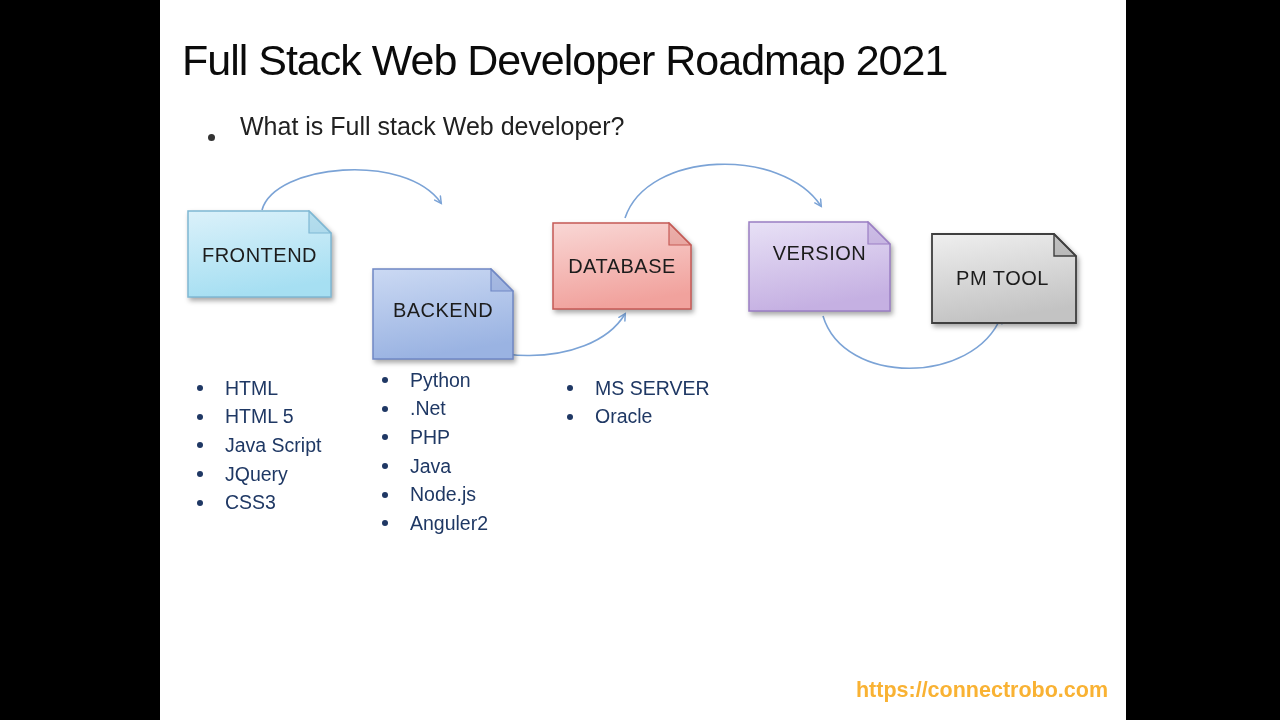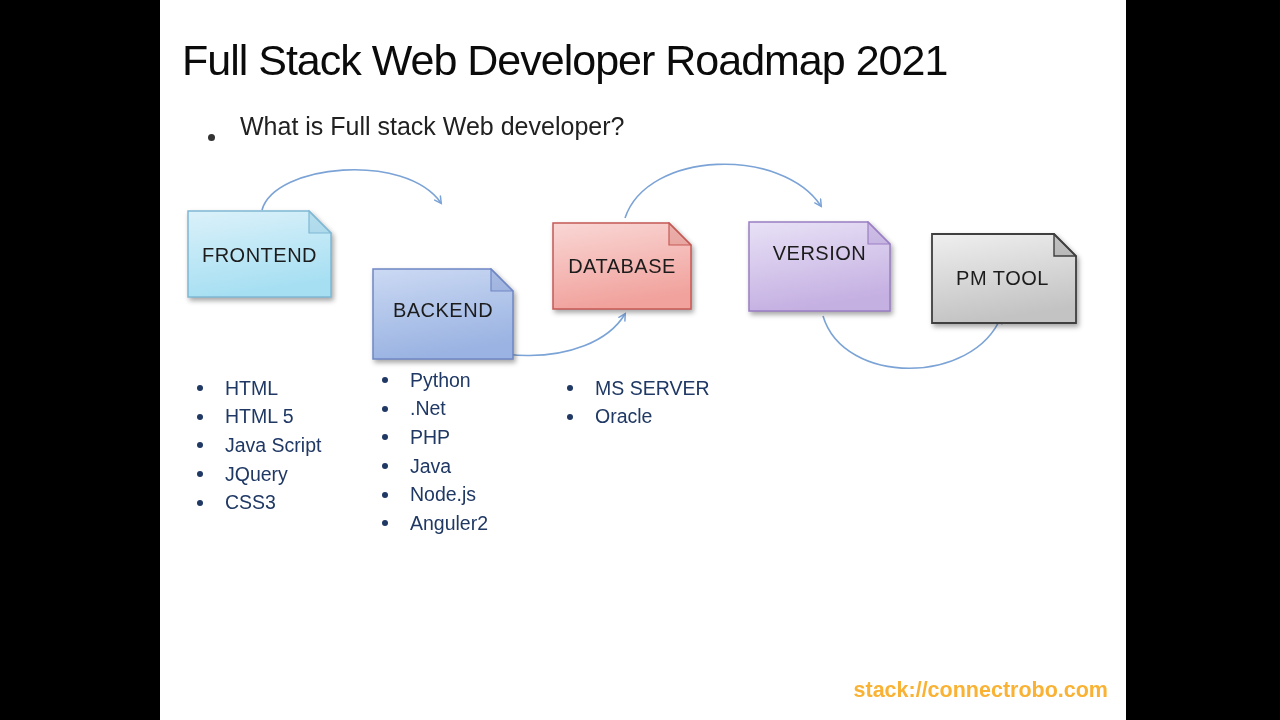--- a/index.html
+++ b/index.html
@@ -209,15 +209,15 @@
     <li>
         <span class="ldot"></span>
         <span>MS SERVER</span>
       </li>
     <li>
         <span class="ldot"></span>
         <span>Oracle</span>
       </li>
   </ul>
 
-  <div class="site-url">stack://connectrobo.com</div>
+  <div class="site-url">https://connectrobo.com</div>
 
 </div>
 
 </body></html>

